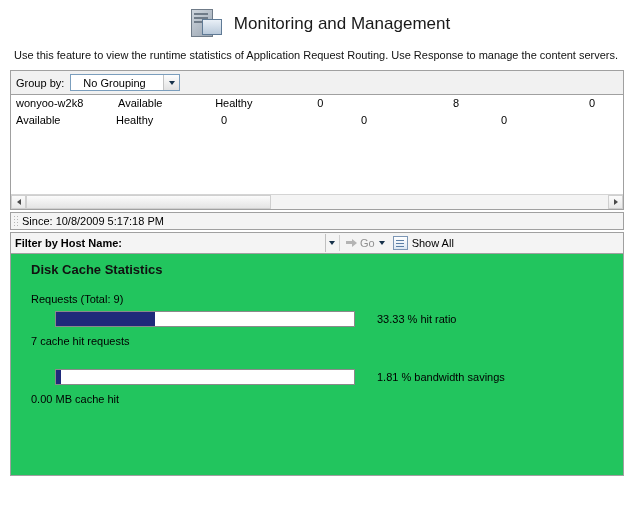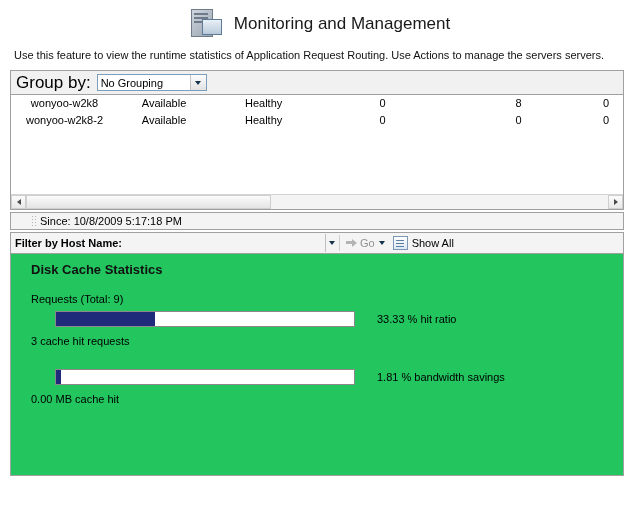--- a/index.html
+++ b/index.html
@@ -59,34 +59,34 @@
     height: 24px;
     border: 1px solid #a0a0a0;
     border-bottom: none;
     background: #f1f1f1;
     display: flex;
     align-items: center;
     padding: 0 5px;
     box-sizing: border-box;
   }
   .groupbar-label {
-    font-size: 17px;
+    font-size: 11px;
     margin-right: 6px;
   }
   .combo {
     width: 110px;
     height: 17px;
     background: #ffffff;
     border: 1px solid #7b9ebd;
     display: flex;
     align-items: center;
     justify-content: space-between;
     font-size: 11px;
     box-sizing: border-box;
-    padding-left: 3px;
+    padding-left: 12px;
   }
   .combo-text {
     white-space: nowrap;
     overflow: hidden;
   }
   .combo-arrow {
     width: 15px;
     height: 15px;
     background: linear-gradient(#fdfdfd, #e2e2e2);
     border-left: 1px solid #c3c3c3;
@@ -136,21 +136,20 @@
     border-bottom: 4px solid #5a5a5a;
   }
   .grid-body {
     height: 99px;
     position: relative;
     overflow: hidden;
   }
   .grid-row {
     display: flex;
     height: 17px;
-    text-align: center;
   }
   .gc {
     font-size: 11px;
     padding: 2px 0 0 5px;
     box-sizing: border-box;
     overflow: hidden;
     white-space: nowrap;
   }
   .hscroll {
     height: 15px;
@@ -201,21 +200,21 @@
   
   .since-bar {
     margin: 2px 10px 0 10px;
     height: 18px;
     border: 1px solid #a0a0a0;
     background: #f4f4f4;
     display: flex;
     align-items: center;
     font-size: 11px;
     box-sizing: border-box;
-    padding-left: 20px;
+    padding-left: 2px;
   }
   .dotgrip {
     width: 5px;
     height: 12px;
     margin-right: 4px;
     background-image: radial-gradient(#b5b5b5 40%, transparent 41%);
     background-size: 3px 3px;
   }
 
   
@@ -388,21 +387,21 @@
 
   <div class="header">
     <div class="header-icon">
       <div class="mon-base"></div>
       <div class="mon-slot"></div>
       <div class="mon-screen"></div>
     </div>
     <div class="title">Monitoring and Management</div>
   </div>
 
-  <div class="subtitle">Use this feature to view the runtime statistics of Application Request Routing. Use Actions to manage the servers servers.</div>
+  <div class="subtitle">Use this feature to view the runtime statistics of Application Request Routing. Use Response to manage the content servers.</div>
 
   <div class="groupbar">
     <span class="groupbar-label">Group by:</span>
     <div class="combo">
       <span class="combo-text">No Grouping</span>
       <span class="combo-arrow">
           <span class="caret-down"></span>
         </span>
     </div>
   </div>
@@ -411,21 +410,20 @@
     <div class="grid-body">
       <div class="grid-row">
         <div class="gc" style="width:105px">wonyoo-w2k8</div>
         <div class="gc" style="width:100px">Available</div>
         <div class="gc" style="width:105px">Healthy</div>
         <div class="gc" style="width:140px">0</div>
         <div class="gc" style="width:140px">8</div>
         <div class="gc" style="width:40px">0</div>
       </div>
       <div class="grid-row">
-        <div class="gc" style="width:105px">wonyoo-w2k8-2</div>
         <div class="gc" style="width:100px">Available</div>
         <div class="gc" style="width:105px">Healthy</div>
         <div class="gc" style="width:140px">0</div>
         <div class="gc" style="width:140px">0</div>
         <div class="gc" style="width:40px">0</div>
       </div>
     </div>
     <div class="hscroll">
       <div class="sb-btn">
           <span class="caret-left"></span>
@@ -466,21 +464,21 @@
   <div class="content">
     <div class="section-title">Disk Cache Statistics</div>
 
     <div class="stat-label">Requests (Total: 9)</div>
     <div class="bar-row">
       <div class="bar-outer">
         <div class="bar-fill" style="width:33.33%"></div>
       </div>
       <div class="bar-caption">33.33 % hit ratio</div>
     </div>
-    <div class="sub-note">3 cache hit requests</div>
+    <div class="sub-note">7 cache hit requests</div>
 
     <div class="bar-row">
       <div class="bar-outer">
         <div class="bar-fill" style="width:1.81%"></div>
       </div>
       <div class="bar-caption">1.81 % bandwidth savings</div>
     </div>
     <div class="sub-note">0.00 MB cache hit</div>
   </div>
 

